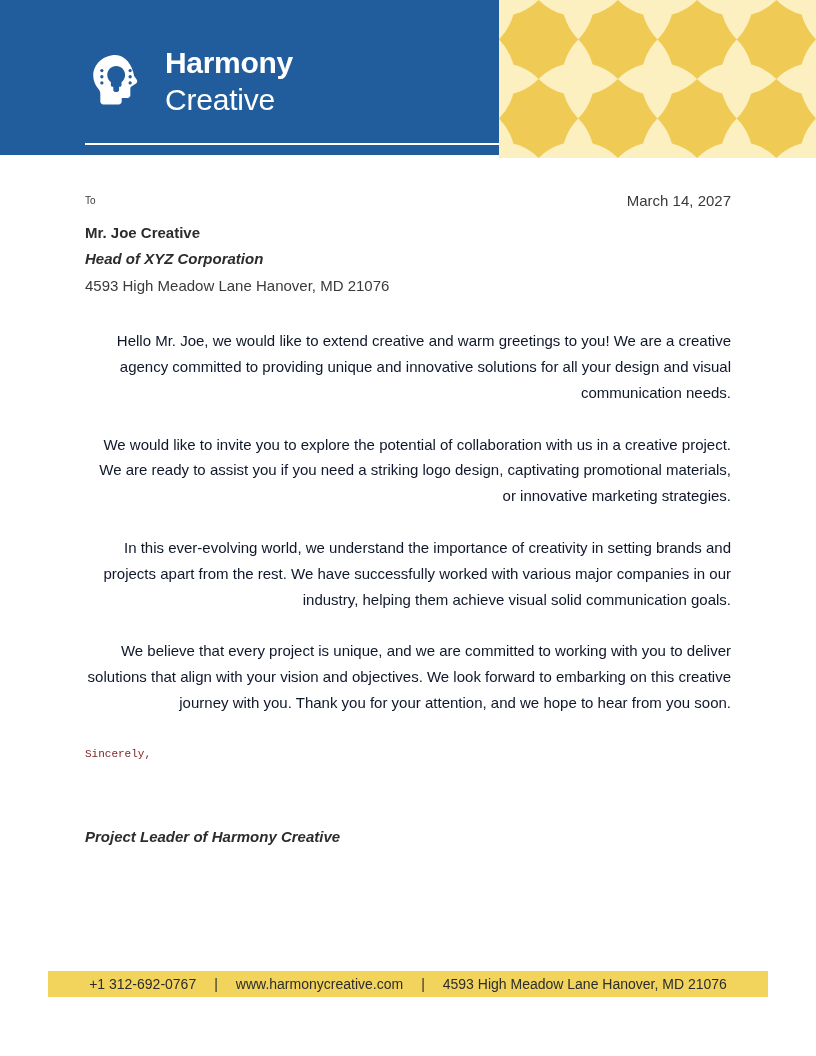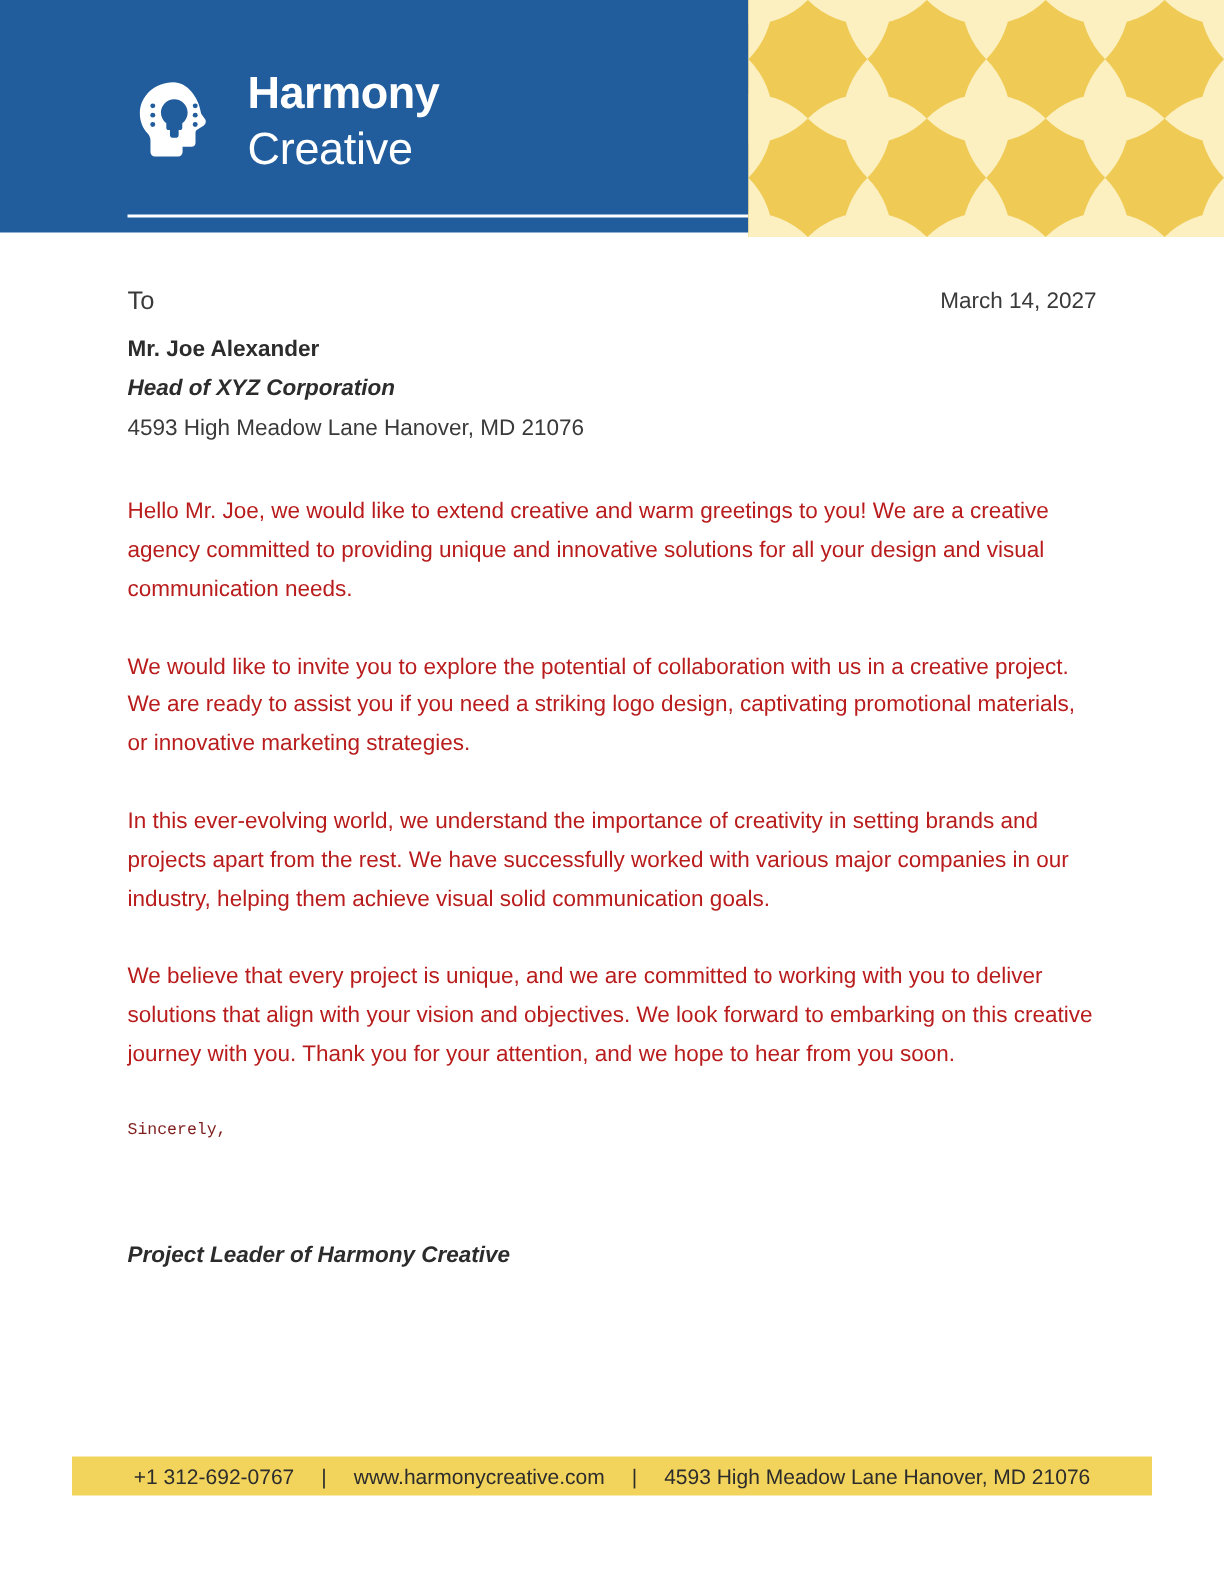--- a/index.html
+++ b/index.html
@@ -43,44 +43,44 @@
     background-color:#EFCB55;
     overflow:hidden;
   }
   .header-pattern svg { display:block; width:100%; height:100%; }
 
   
   .letter { position:absolute; left:85px; top:188px; width:646px; }
 
   .meta-row { position:relative; height:26px; }
   .to-label {
-    font-size:17px; color:#3A3A3A; line-height:26px;
+    font-size:10px; color:#3A3A3A; line-height:26px;
   }
   .date {
     position:absolute; right:0; top:0;
     font-size:15px; color:#3A3A3A; line-height:26px;
   }
   .recipient-name {
     font-size:15px; font-weight:700; color:#2C2C2C;
     margin-top:8px; line-height:1.45;
   }
   .recipient-title {
     font-size:15px; font-weight:700; font-style:italic; color:#2C2C2C;
     margin-top:4px; line-height:1.45;
   }
   .recipient-address {
     font-size:15px; color:#3A3A3A;
     margin-top:5px; line-height:1.45;
   }
 
   .body-copy { margin-top:32px; }
   .body-copy p {
-    font-size:15px; color:#b91c1c;
+    font-size:15px; color:#0f172a;
     line-height:25.8px; margin-bottom:26px;
-    text-align:left;
+    text-align:right;
   }
   .closing { font-size:11px; color:#7f1d1d; line-height:25.8px;font-family:Liberation Mono, monospace; }
 
   .signature { margin-top:58px; }
   .sig-name {
     font-size:15px; font-weight:700; color:#2C2C2C; line-height:1.5;
   }
   .sig-role {
     font-size:15px; font-weight:700; font-style:italic; color:#2C2C2C;
     margin-top:18px; line-height:1.5;
@@ -190,21 +190,21 @@
     </div>
   </div>
 
   <div class="letter">
 
     <div class="meta-row">
       <div class="to-label">To</div>
       <div class="date">March 14, 2027</div>
     </div>
 
-    <div class="recipient-name">Mr. Joe Alexander</div>
+    <div class="recipient-name">Mr. Joe Creative</div>
     <div class="recipient-title">Head of XYZ Corporation</div>
     <div class="recipient-address">4593 High Meadow Lane Hanover, MD 21076</div>
 
     <div class="body-copy">
       <p>Hello Mr. Joe,  we would like to extend creative and warm greetings to you! We are a creative agency committed to providing unique and innovative solutions for all your design and visual communication needs.</p>
       <p>We would like to invite you to explore the potential of collaboration with us in a creative project. We are ready to assist you if you need a striking logo design, captivating promotional materials, or innovative marketing strategies.</p>
       <p>In this ever-evolving world, we understand the importance of creativity in setting brands and projects apart from the rest. We have successfully worked with various major companies in our industry, helping them achieve visual solid communication goals.</p>
       <p>We believe that every project is unique, and we are committed to working with you to deliver solutions that align with your vision and objectives. We look forward to embarking on this creative journey with you. Thank you for your attention, and we hope to hear from you soon.</p>
       <div class="closing">Sincerely,</div>
     </div>

